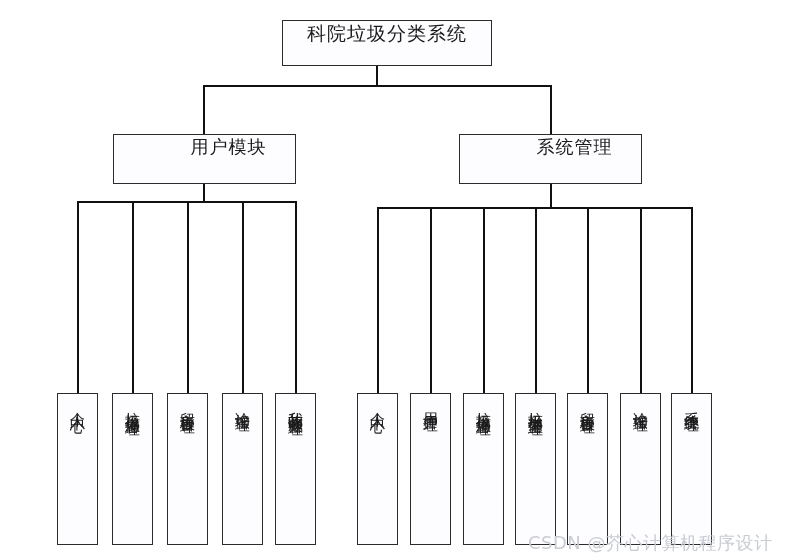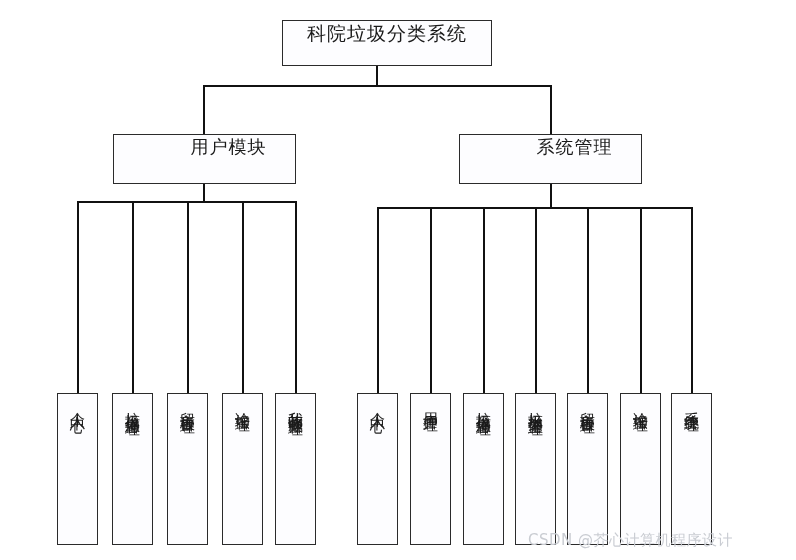--- a/index.html
+++ b/index.html
@@ -55,21 +55,21 @@
     background: #111111;
     z-index: 1;
   }
   .ln.v { width: 2px; }
   .ln.h { height: 2px; }
   
   .watermark {
     position: absolute;
     left: 528px;
     top: 531px;
-    font-size: 15px;
+    font-size: 18px;
     color: #c9ccd2;
     letter-spacing: 0.5px;
     white-space: nowrap;
     z-index: 6;
     font-family: "DejaVu Sans", "Liberation Sans", sans-serif;
   }
 </style>
 </head>
 <body>
 

